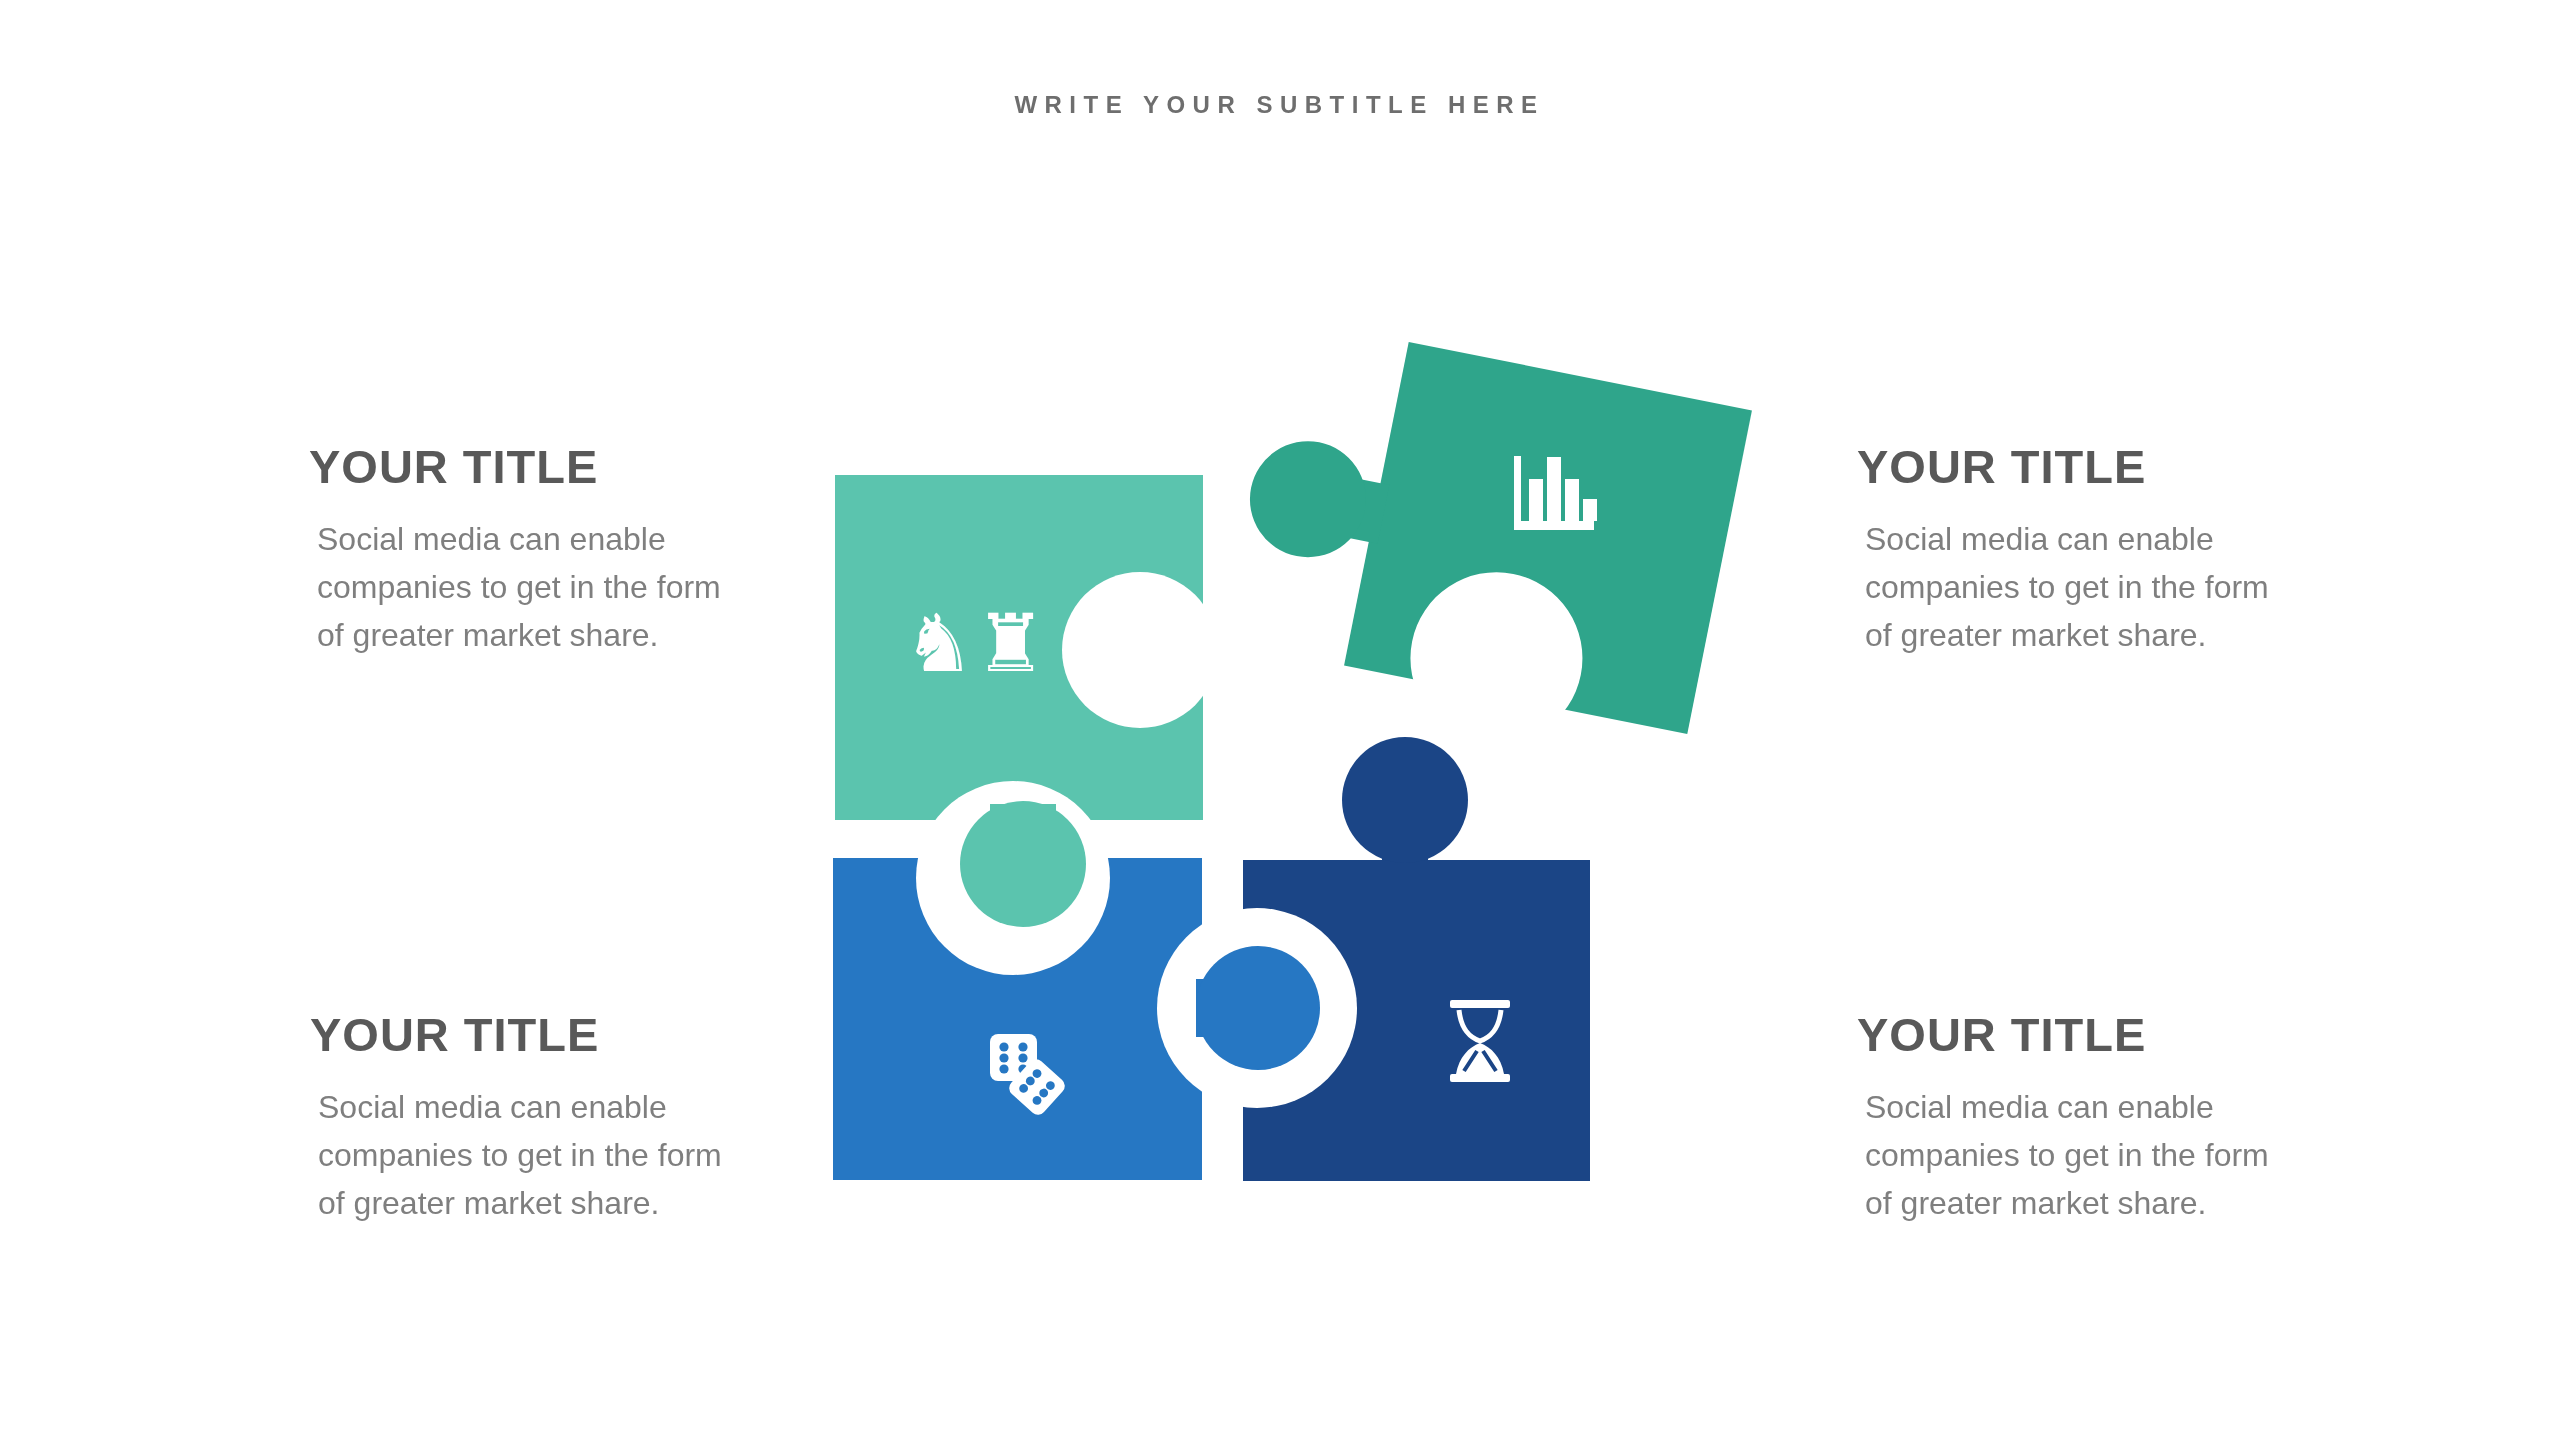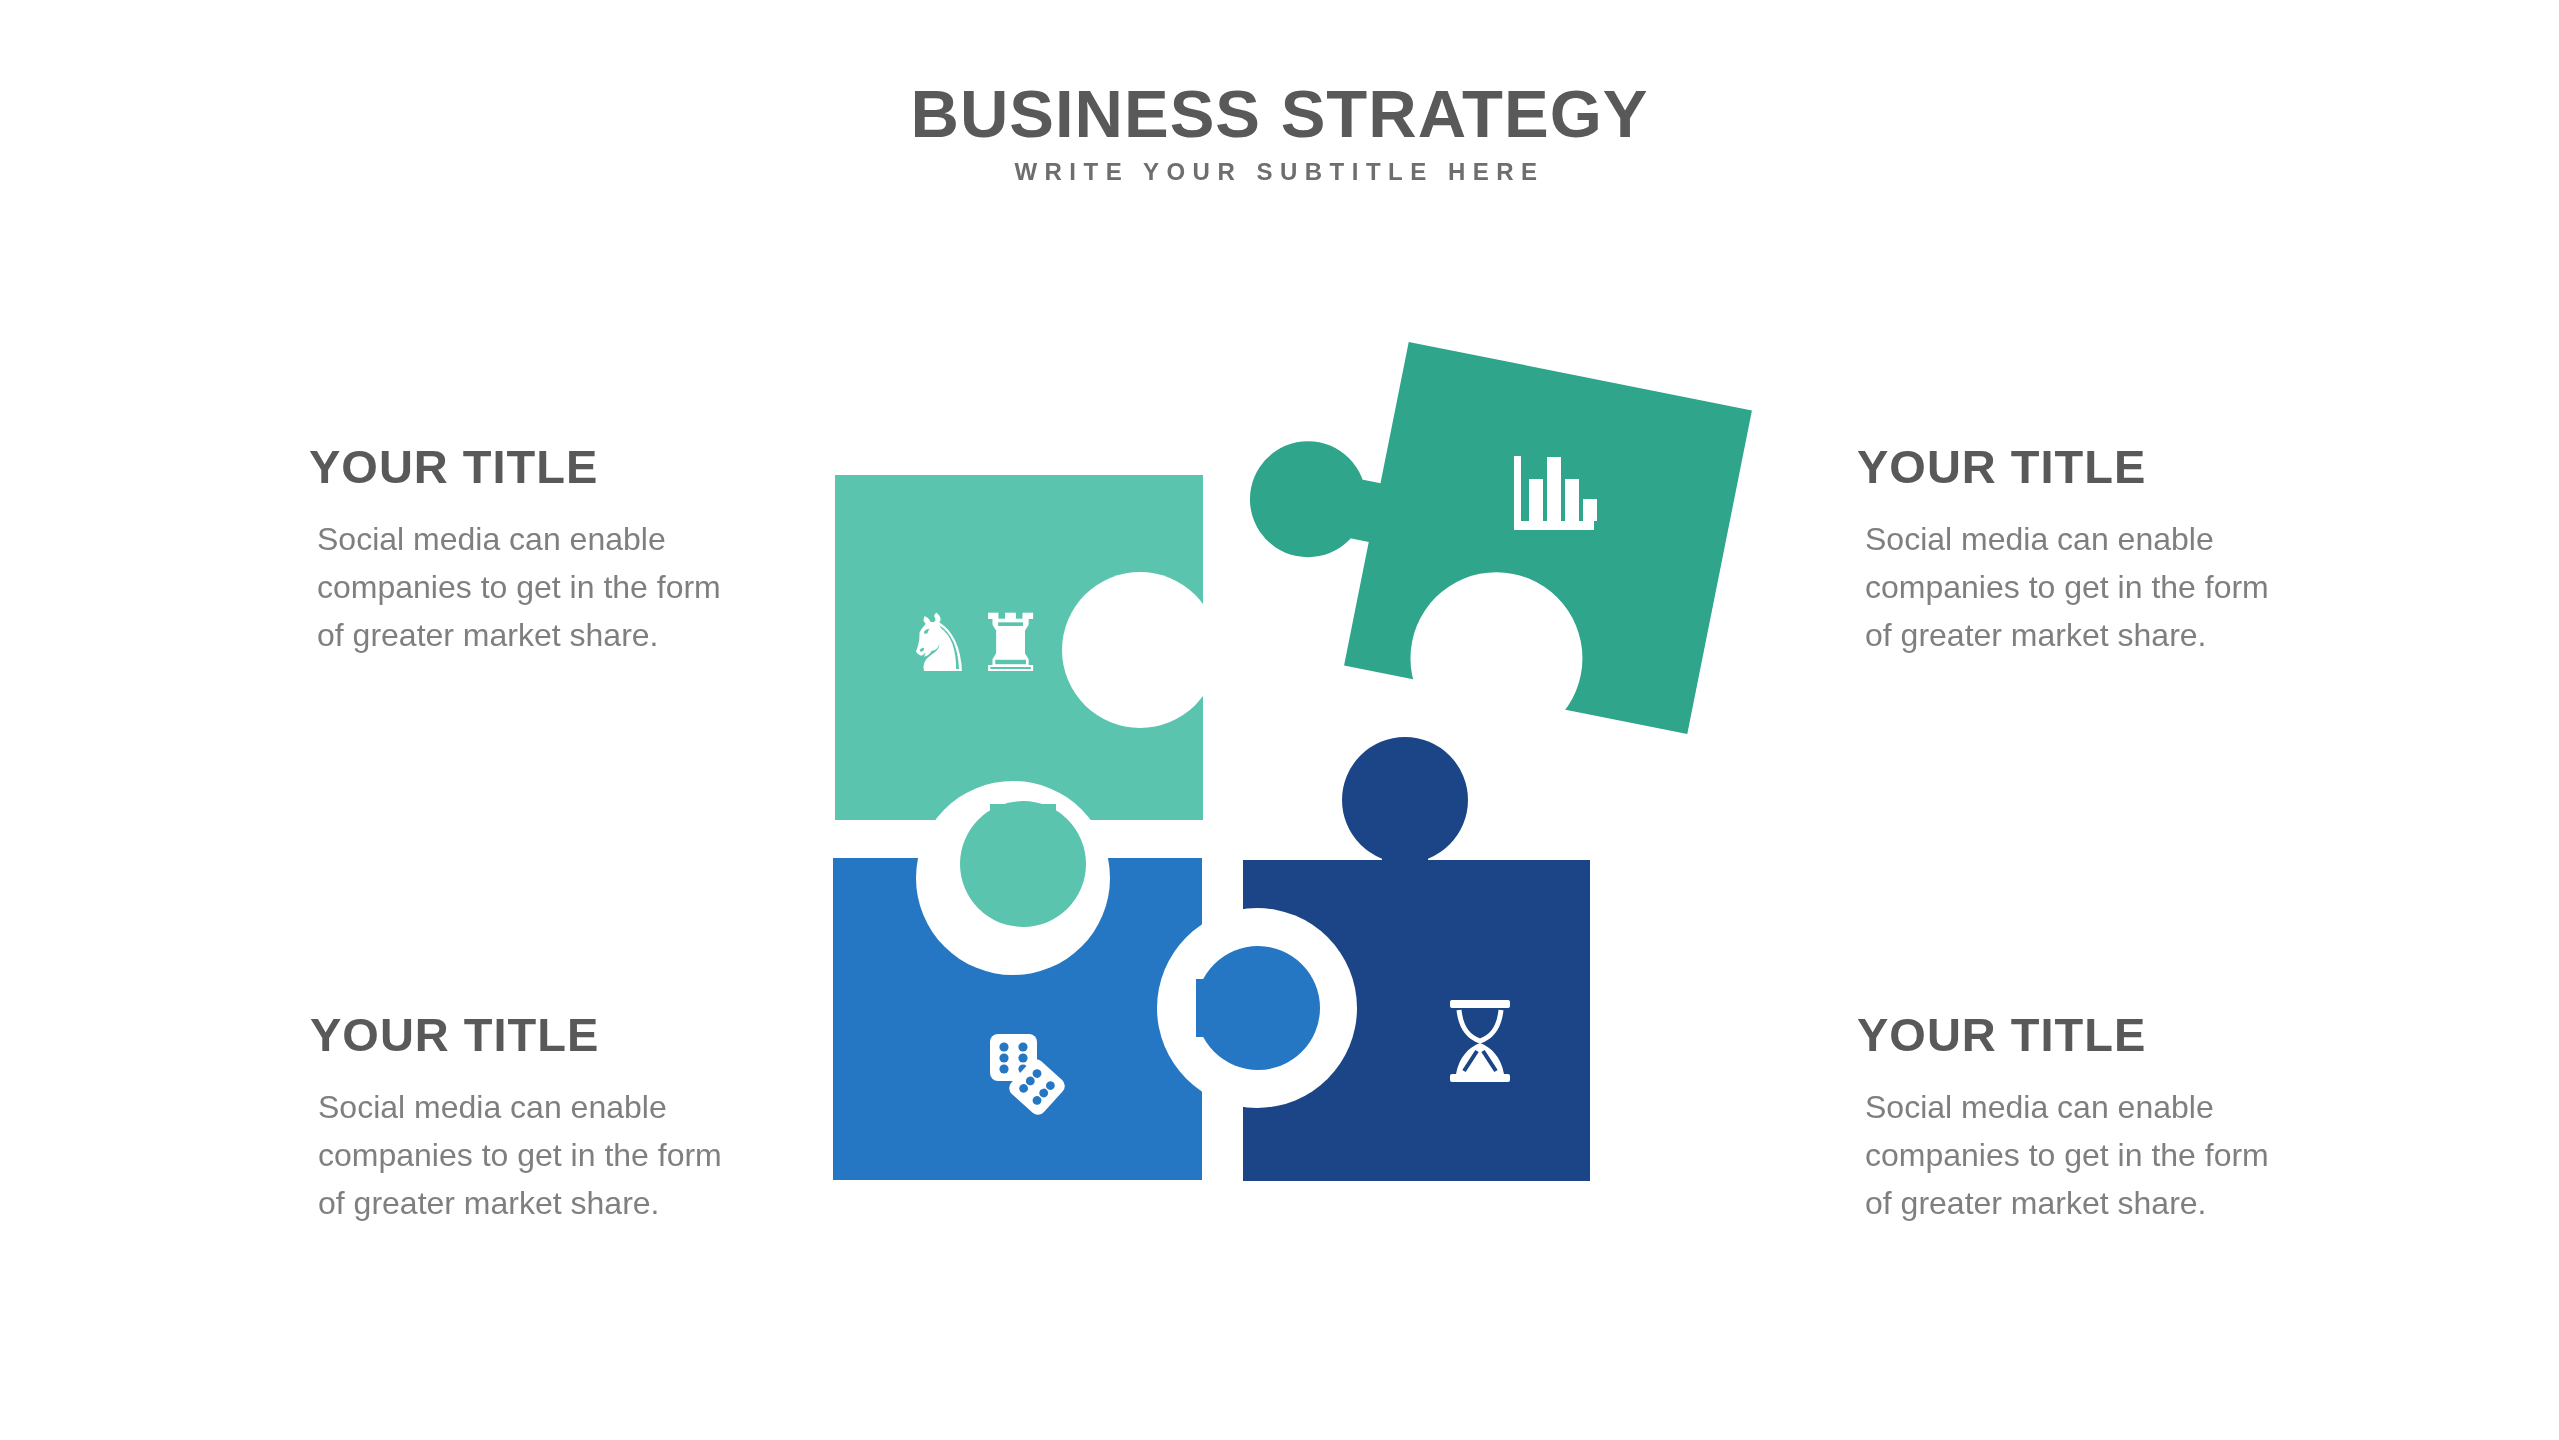--- a/index.html
+++ b/index.html
@@ -51,21 +51,20 @@
   .b-bottom-left{left:310px;top:1006px;}
   .b-bottom-right{left:1857px;top:1006px;}
   .chess-glyph{font-family:"DejaVu Sans", sans-serif;}
 </style>
 </head>
 <body>
 
 <div class="slide">
 
   <header>
-    <h1>BUSINESS STRATEGY</h1>
     <div class="subtitle">WRITE YOUR SUBTITLE HERE</div>
   </header>
 
   <svg class="puzzle-svg" width="2559" height="1440" viewBox="0 0 2559 1440" xmlns="http://www.w3.org/2000/svg">
 
     <g>
       <rect x="835" y="475" width="368" height="345" fill="#5BC4AE"></rect>
       <circle cx="1140" cy="650" r="78" fill="#ffffff"></circle>
     </g>
 

